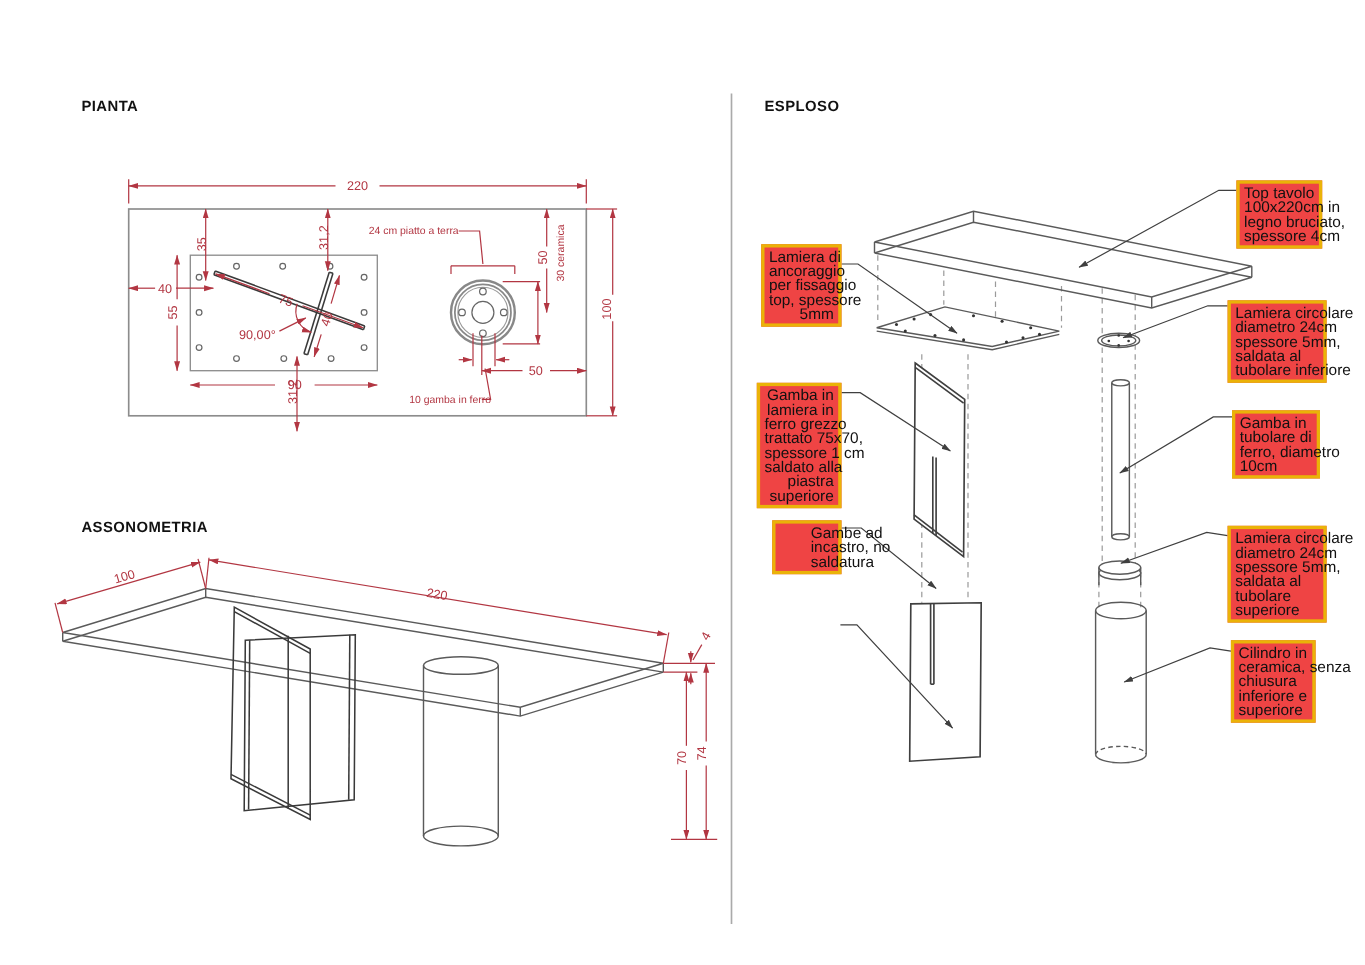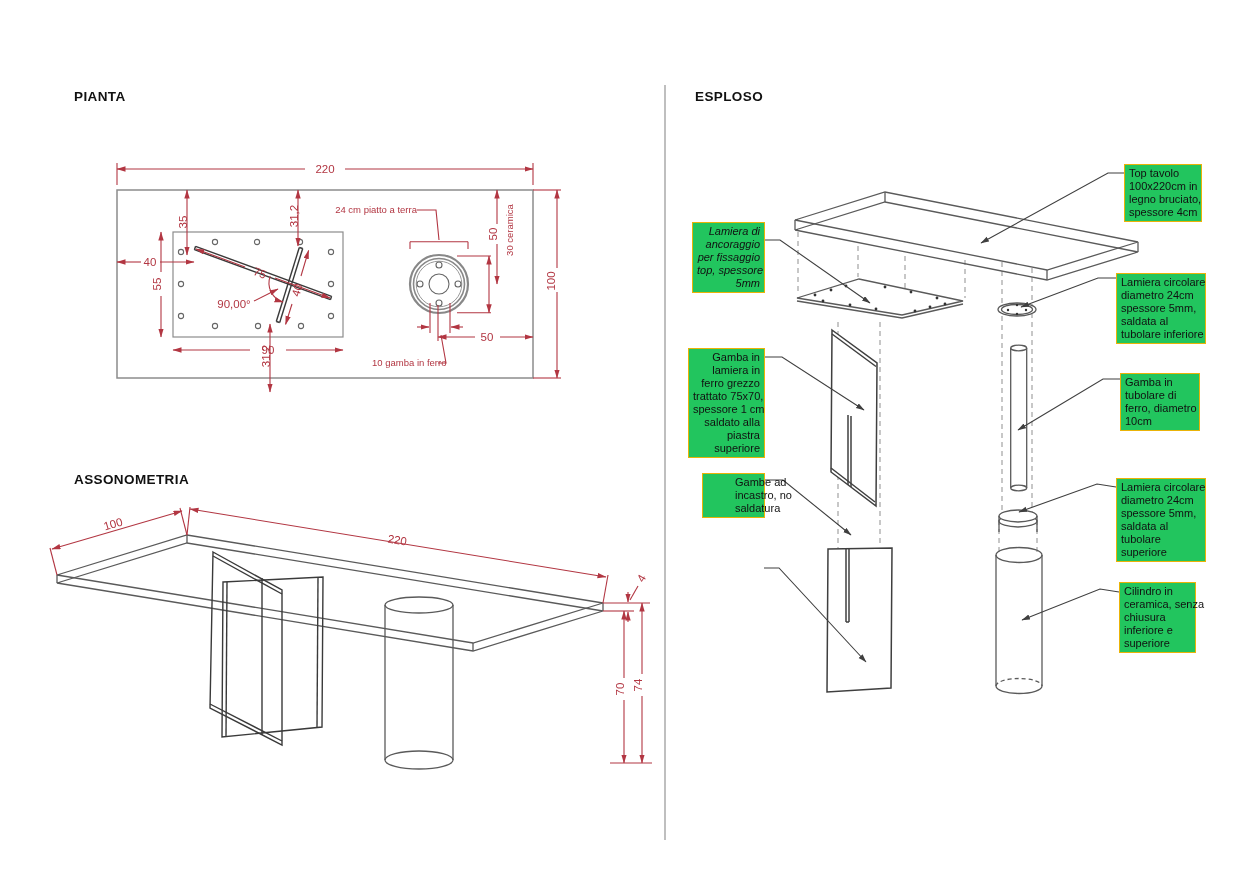--- a/index.html
+++ b/index.html
@@ -1,20 +1,20 @@
 <!DOCTYPE html>
 <html><head>
 <meta charset="utf-8">
 <style>
   html,body{margin:0;padding:0;background:#fff;}
   #page{position:relative;width:1241px;height:877px;background:#fff;overflow:hidden;
         font-family:"Liberation Sans",sans-serif;}
   .title{position:absolute;font-size:13.5px;font-weight:bold;color:#111;letter-spacing:.4px;padding-left:16px;}
-  .lbox{position:absolute;box-sizing:border-box;border:1px solid #eab308;background:#22c55e;
-        font-size:11px;line-height:13px;color:#111;padding:2px 4px;white-space:pre;}
+  .lbox{position:absolute;box-sizing:border-box;border:3px solid #eab308;background:#ef4444;
+        font-size:14px;line-height:13px;color:#111;padding:2px 4px;white-space:pre;}
   .lbox.ra{text-align:right;}
   svg{position:absolute;left:0;top:0;}
   .gl{stroke:#8c8c8c;stroke-width:1.5;fill:none;}
   .gl2{stroke:#8c8c8c;stroke-width:1.2;fill:none;}
   .hole{stroke:#666;stroke-width:1.1;fill:#fff;}
   .bar{stroke:#3a3a3a;stroke-width:1.4;fill:none;}
   .rl{stroke:#b23642;stroke-width:1.1;fill:none;}
   .rd{stroke:#b23642;stroke-width:1.1;fill:none;marker-start:url(#mr);marker-end:url(#mr);}
   .rde{stroke:#b23642;stroke-width:1.1;fill:none;marker-end:url(#mr);}
   .rt{fill:#b23642;font-family:"Liberation Sans",sans-serif;font-size:11.5px;}
@@ -321,21 +321,21 @@
       <polyline class="ldr" points="764,568 779,568 866,662"></polyline>
       <polyline class="ldr" points="1119,592 1100,589 1022,620"></polyline>
     </g>
   </g>
 </svg>
 
 <div class="title" style="left:58px;top:89px;">PIANTA</div>
 <div class="title" style="left:58px;top:472px;">ASSONOMETRIA</div>
 <div class="title" style="left:679px;top:89px;">ESPLOSO</div>
 
-<div class="lbox ra" style="left:692px;top:222px;width:73px;font-style:italic;">Lamiera di
+<div class="lbox ra" style="left:692px;top:222px;width:73px;">Lamiera di
 ancoraggio
 per fissaggio
 top, spessore
 5mm</div>
 <div class="lbox ra" style="left:688px;top:348px;width:77px;">Gamba in
 lamiera in
 ferro grezzo
 trattato 75x70,
 spessore 1 cm
 saldato alla

